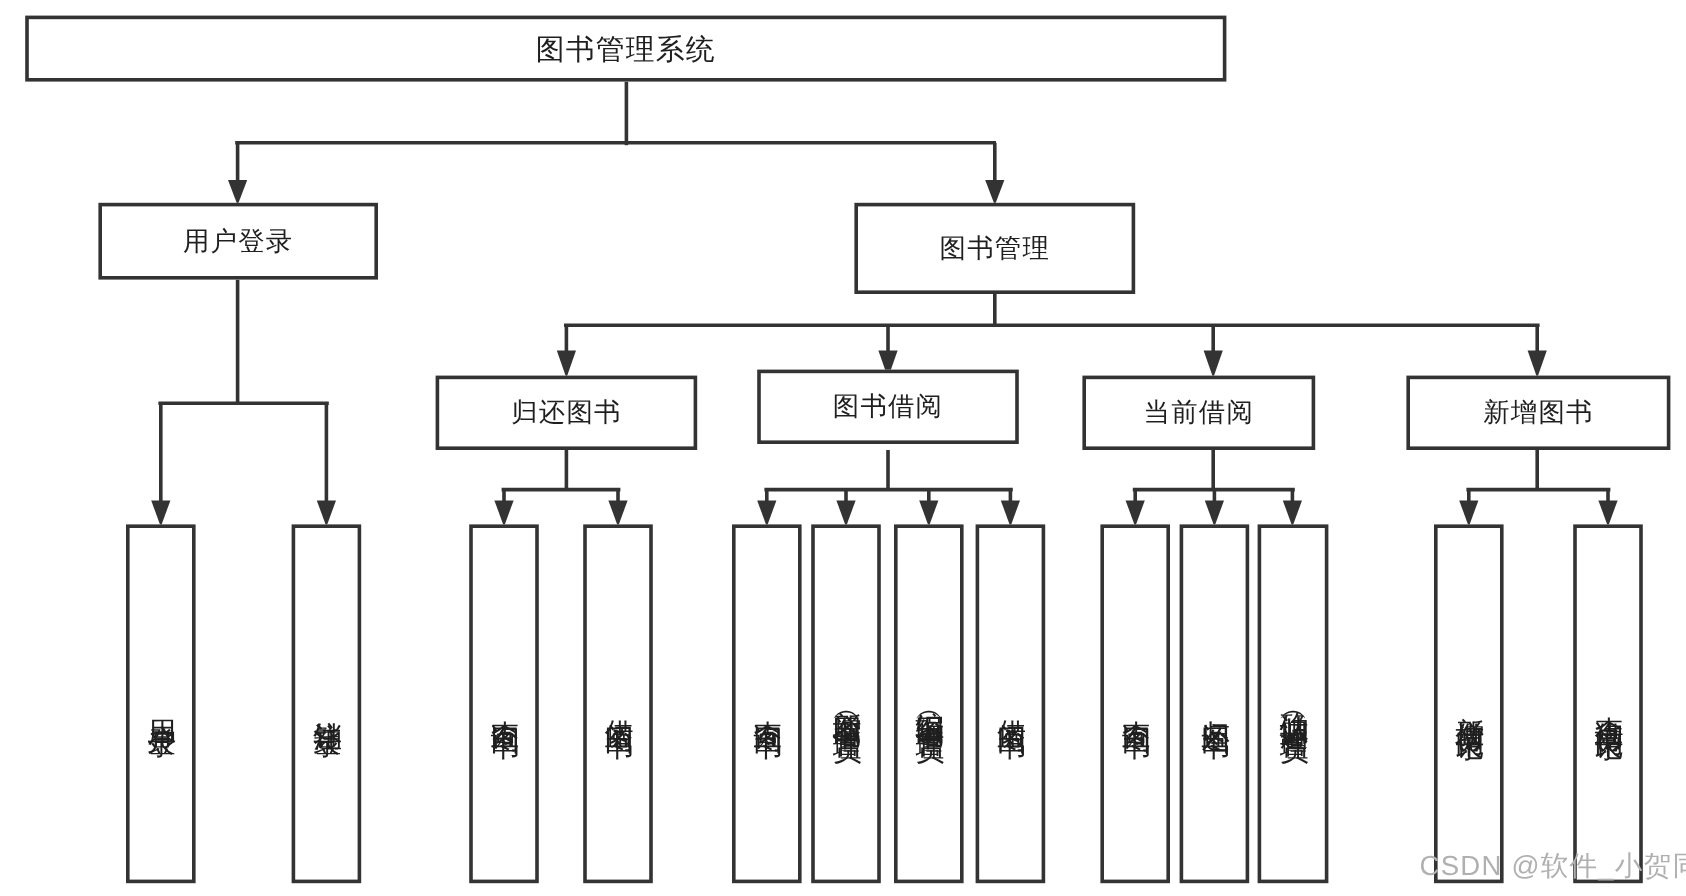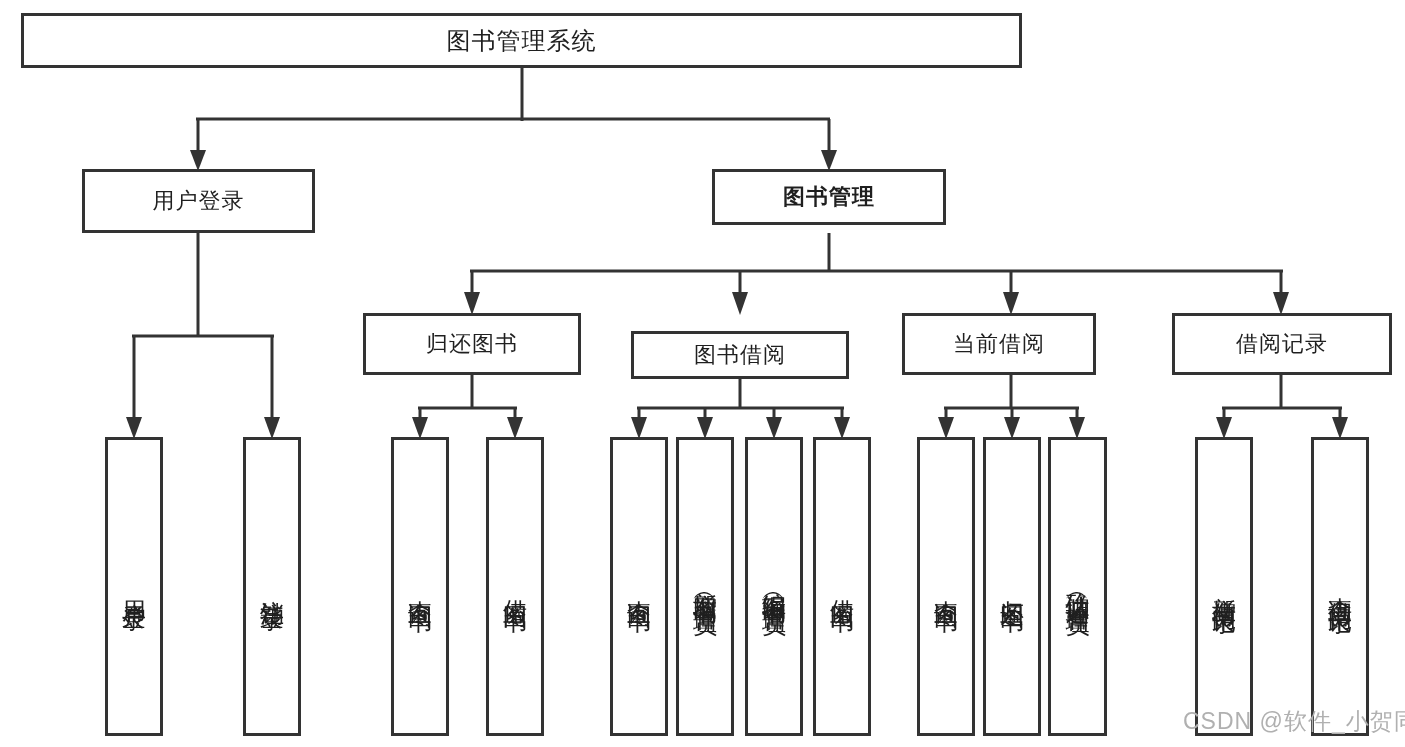--- a/index.html
+++ b/index.html
@@ -126,26 +126,26 @@
       <line x1="1224" y1="408" x2="1224" y2="418"></line>
       <polygon points="1216,417 1232,417 1224,439" stroke="none"></polygon>
       <line x1="1340" y1="408" x2="1340" y2="418"></line>
       <polygon points="1332,417 1348,417 1340,439" stroke="none"></polygon>
     </g>
   </svg>
 
   <div class="node-h root" style="left:21px; top:13px; width:1001px; height:55px;">图书管理系统</div>
 
   <div class="node-h" style="left:82px; top:169px; width:233px; height:64px;">用户登录</div>
-  <div class="node-h" style="left:712px; top:169px; width:234px; height:56px;font-weight:bold;">图书管理</div>
+  <div class="node-h" style="left:712px; top:169px; width:234px; height:76px;">图书管理</div>
 
   <div class="node-h" style="left:363px; top:313px; width:218px; height:62px;">归还图书</div>
-  <div class="node-h" style="left:631px; top:331px; width:218px; height:48px;">图书借阅</div>
+  <div class="node-h" style="left:631px; top:308px; width:218px; height:62px;">图书借阅</div>
   <div class="node-h" style="left:902px; top:313px; width:194px; height:62px;">当前借阅</div>
-  <div class="node-h" style="left:1172px; top:313px; width:220px; height:62px;">借阅记录</div>
+  <div class="node-h" style="left:1172px; top:313px; width:220px; height:62px;">新增图书</div>
 
   <div class="node-v" style="left:105px;">
     <span>用户登录</span>
   </div>
   <div class="node-v" style="left:243px;">
     <span>注销登录</span>
   </div>
 
   <div class="node-v" style="left:391px;">
     <span>查询图书</span>

